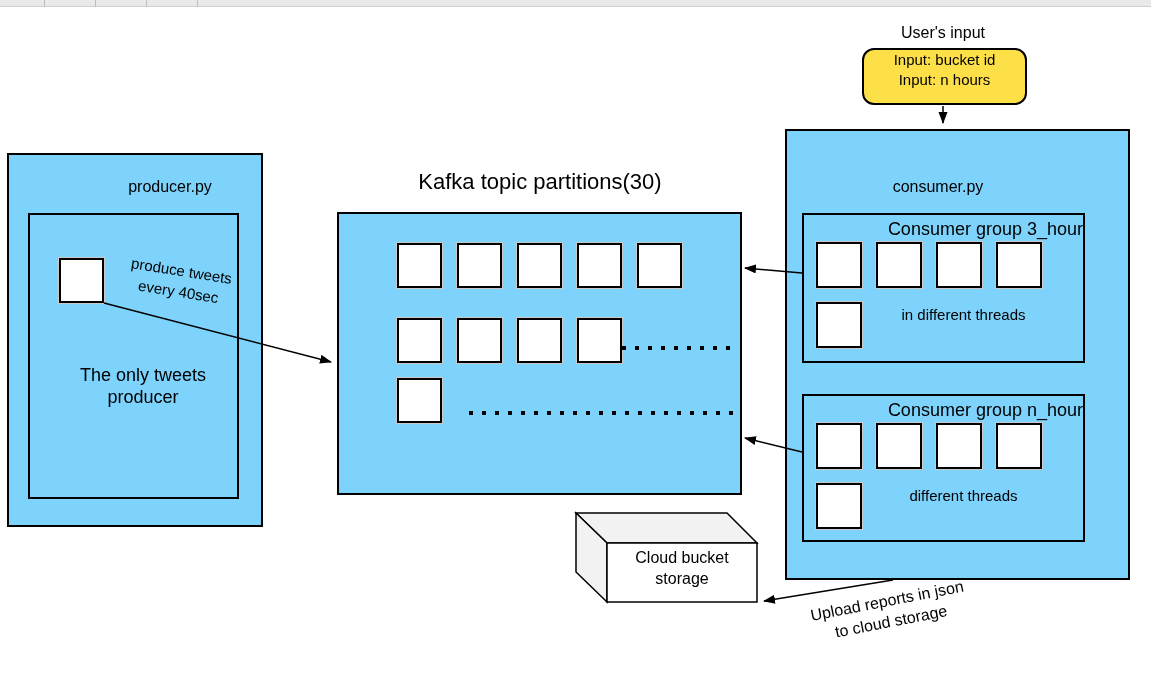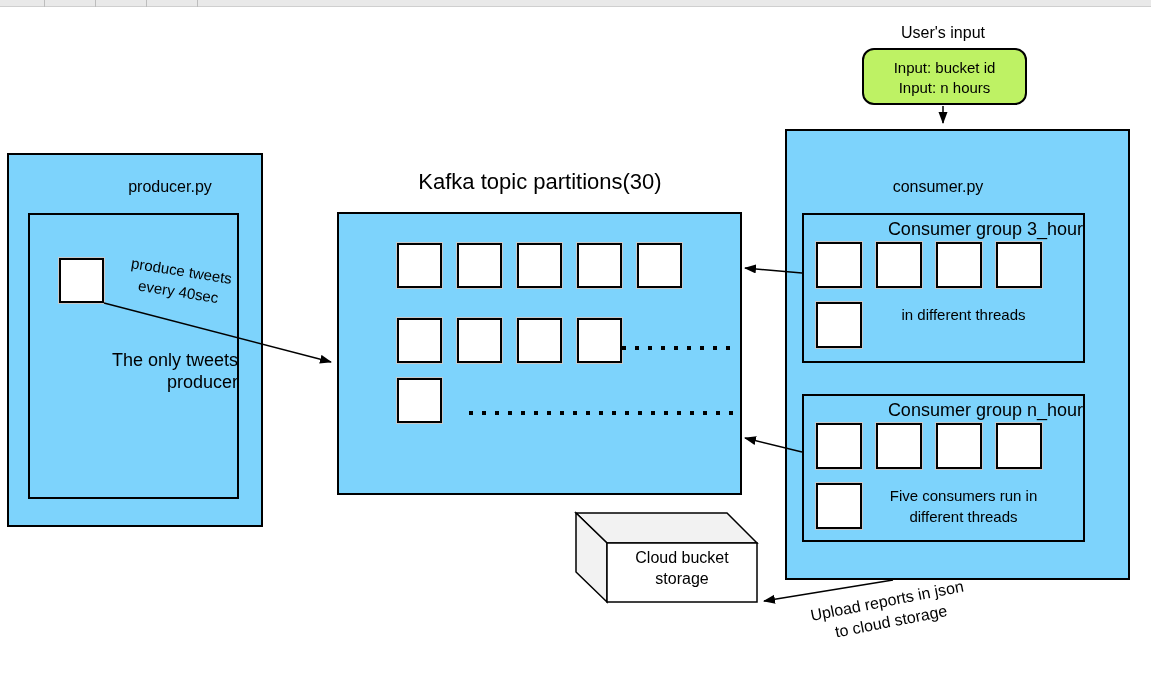--- a/index.html
+++ b/index.html
@@ -39,23 +39,23 @@
   .big  { font-size:22px; }
   .grp-title { position:absolute; left:0; right:0; top:4px; text-align:right; font-size:18px; }
   .note { font-size:15px; line-height:21px; }
   .body-txt { font-size:18px; line-height:22px; }
   .rot-cw  { transform:rotate(9deg); }
   .rot-ccw { transform:rotate(-11deg); }
   #user-input-box {
     position:absolute; left:862px; top:48px;
     width:165px; height:57px;
     border:2px solid #000; border-radius:12px;
-    background:#bef264;
+    background:#fde047;
     text-align:center; font-size:15px; line-height:20px;
-    padding-top:8px;
+    padding-top:0;
   }
   #overlay {
     position:absolute; left:0; top:0; z-index:5;
     pointer-events:none;
   }
   #bucket-label { font-size:16px; line-height:21px; z-index:6; }
 </style>
 </head>
 <body>
 
@@ -69,21 +69,21 @@
   </div>
 
   <div class="box" id="producer-box" style="left:7px; top:153px; width:256px; height:374px;">
     <div class="txt lbl" style="left:81px; top:22px; width:160px;">producer.py</div>
     <div class="box" style="left:19px; top:58px; width:211px; height:286px;">
       <div class="sq" style="position:absolute; left:29px; top:43px;"></div>
       <div class="txt note rot-cw" style="left:84px; top:45px; width:132px;">
         <div>produce tweets</div>
         <div>every 40sec</div>
       </div>
-      <div class="txt body-txt" style="left:18px; top:134px; width:190px;text-align:right;">
+      <div class="txt body-txt" style="left:18px; top:149px; width:190px;">
         <div>The only tweets</div>
         <div>producer</div>
       </div>
     </div>
   </div>
 
   <div class="txt big" style="left:380px; top:168px; width:320px;">Kafka topic partitions(30)</div>
   <div class="box" id="kafka-box" style="left:337px; top:212px; width:405px; height:283px;">
     <div class="sq-row" style="left:58px; top:29px;">
       <div class="sq"></div>
@@ -123,21 +123,20 @@
     <div class="box" style="left:15px; top:263px; width:283px; height:148px;">
       <div class="grp-title">Consumer group n_hour</div>
       <div class="sq-row gap14" style="left:12px; top:27px;">
         <div class="sq sq46"></div>
       <div class="sq sq46"></div>
           <div class="sq sq46"></div>
           <div class="sq sq46"></div>
         </div>
       <div class="sq sq46" style="position:absolute; left:12px; top:87px;"></div>
       <div class="txt note" style="left:62px; top:89px; width:195px;">
-        <div>Five consumers run in</div>
         <div>different threads</div>
       </div>
     </div>
   </div>
 
   <div class="txt note" style="left:858px; top:22px; width:170px; font-size:16px;">User's input</div>
   <div id="user-input-box">
     <div>Input: bucket id</div>
     <div>Input: n hours</div>
   </div>

